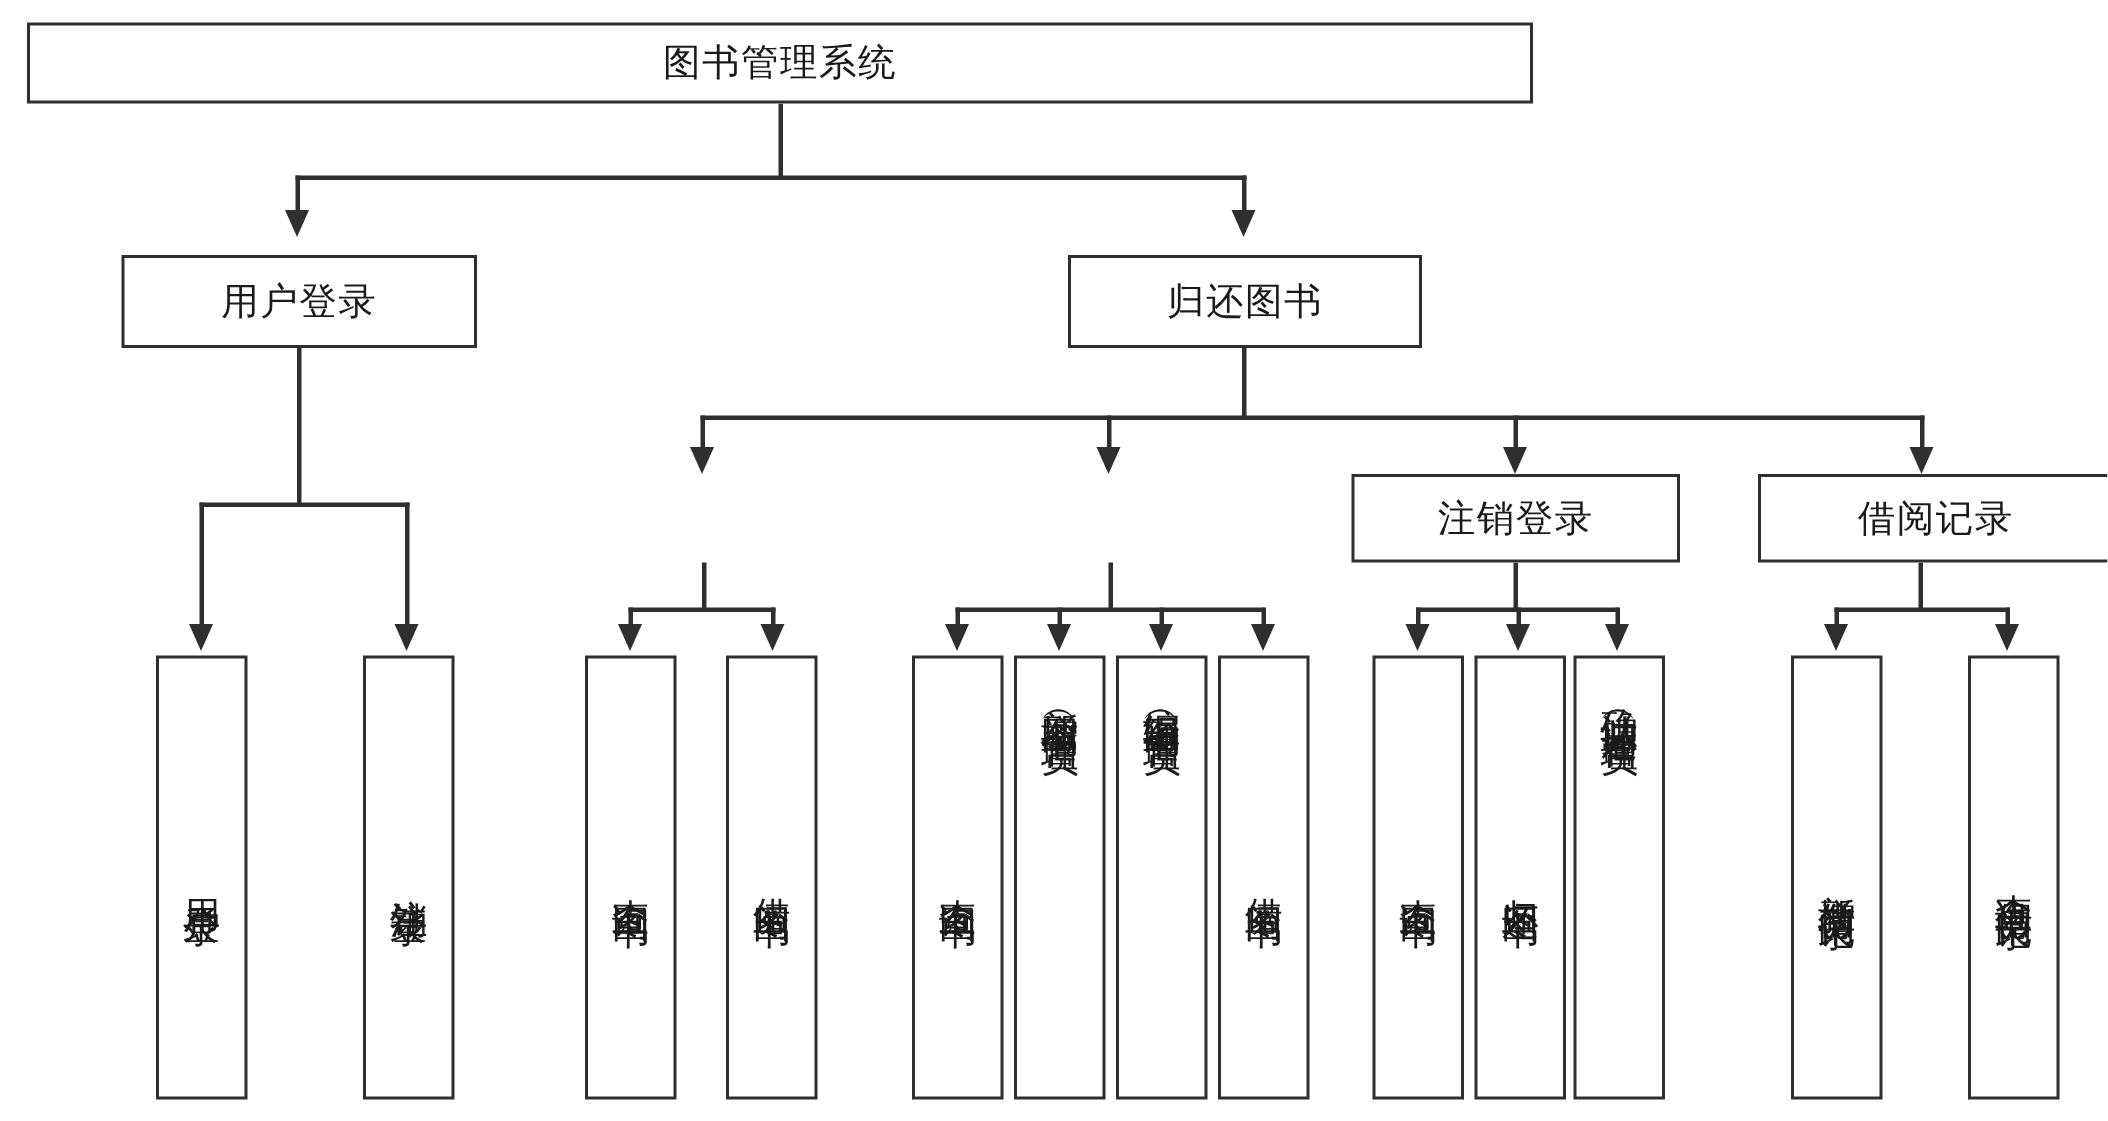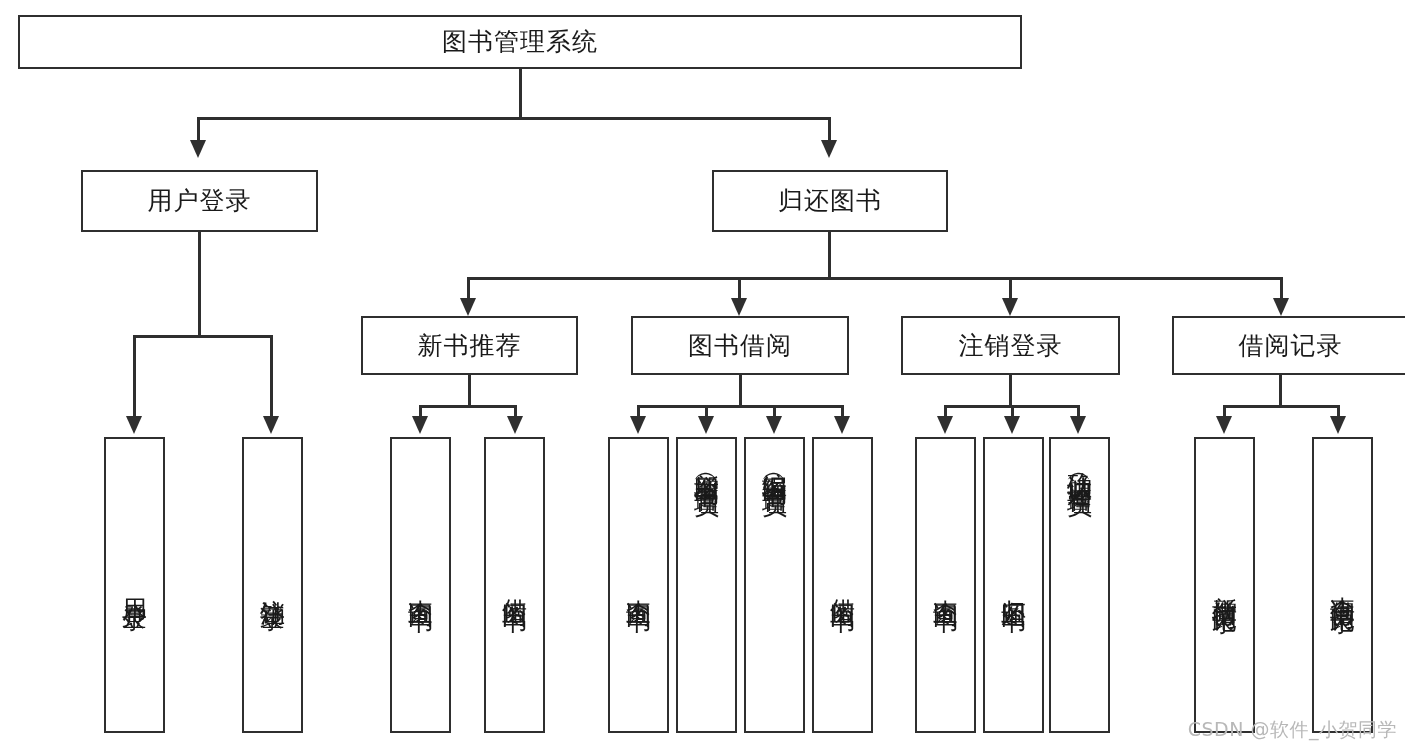--- a/index.html
+++ b/index.html
@@ -123,26 +123,20 @@
   <div class="conn hline" style="left:467px; top:277px; width:816px; height:3px;"></div>
   <div class="conn vline" style="left:467px; top:277px; width:3px; height:22px;"></div>
   <div class="conn vline" style="left:738px; top:277px; width:3px; height:22px;"></div>
   <div class="conn vline" style="left:1009px; top:277px; width:3px; height:22px;"></div>
   <div class="conn vline" style="left:1280px; top:277px; width:3px; height:22px;"></div>
   <div class="arrow" style="left:460px; top:298px;"></div>
   <div class="arrow" style="left:731px; top:298px;"></div>
   <div class="arrow" style="left:1002px; top:298px;"></div>
   <div class="arrow" style="left:1273px; top:298px;"></div>
 
-  <div class="node h" style="left:361px; top:316px; width:217px; height:59px;">
-    <span class="lbl">新书推荐</span>
-  </div>
-  <div class="node h" style="left:631px; top:316px; width:218px; height:59px;">
-    <span class="lbl">图书借阅</span>
-  </div>
   <div class="node h" style="left:901px; top:316px; width:219px; height:59px;">
     <span class="lbl">注销登录</span>
   </div>
   <div class="node h" style="left:1172px; top:316px; width:237px; height:59px;">
     <span class="lbl">借阅记录</span>
   </div>
 
   <div class="conn vline" style="left:468px; top:375px; width:3px; height:31px;"></div>
   <div class="conn hline" style="left:419px; top:405px; width:98px; height:3px;"></div>
   <div class="conn vline" style="left:419px; top:405px; width:3px; height:12px;"></div>
@@ -214,15 +208,14 @@
     <span class="lbl">确认归还（管理员）</span>
   </div>
 
   <div class="node v midstart" style="left:1194px; top:437px; width:61px; height:296px;">
     <span class="lbl">新增借阅记录</span>
   </div>
   <div class="node v midstart" style="left:1312px; top:437px; width:61px; height:296px;">
     <span class="lbl">查询借阅记录</span>
   </div>
 
-  <div class="watermark">CSDN @软件_小贺同学</div>
 
 </div>
 
 </body></html>

